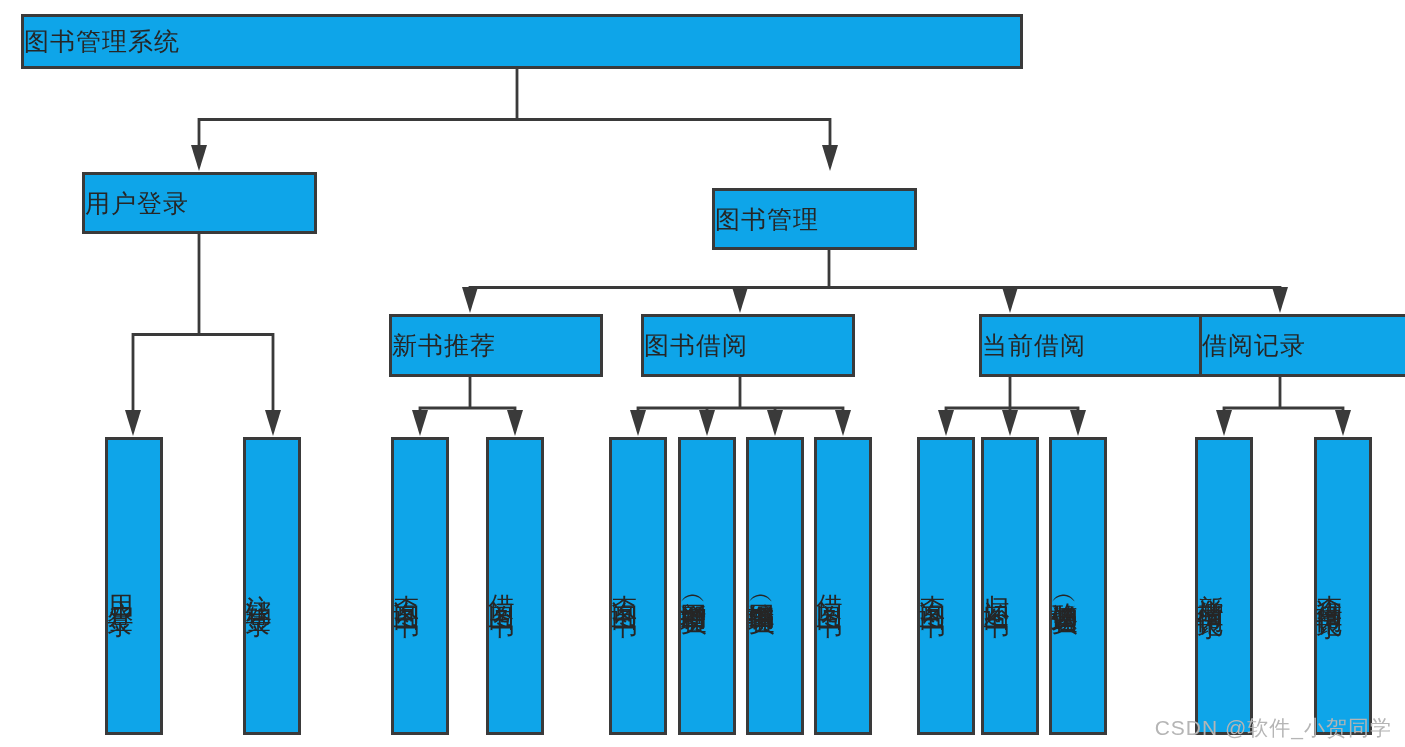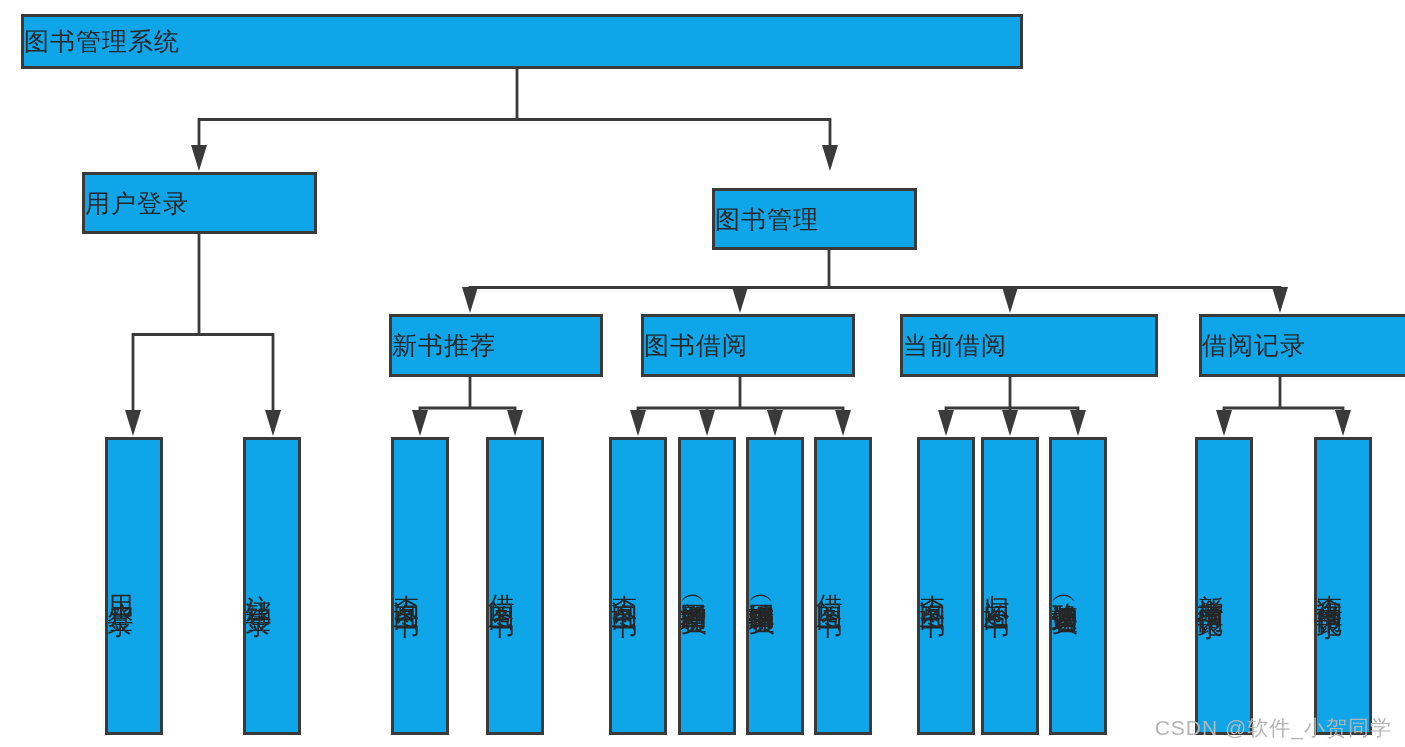--- a/index.html
+++ b/index.html
@@ -111,21 +111,21 @@
   <div class="box lvl2b">
     <span class="hlabel">图书管理</span>
   </div>
 
   <div class="box lvl3" style="left:363px">
     <span class="hlabel">新书推荐</span>
   </div>
   <div class="box lvl3" style="left:615px">
     <span class="hlabel">图书借阅</span>
   </div>
-  <div class="box lvl3" style="left:874px;width:258px">
+  <div class="box lvl3" style="left:953px;width:258px">
     <span class="hlabel">当前借阅</span>
   </div>
   <div class="box lvl3" style="left:1173px">
     <span class="hlabel">借阅记录</span>
   </div>
 
   <div class="box leaf" style="left:105px">
     <span class="vtext vt4">用户登录</span>
   </div>
   <div class="box leaf" style="left:243px">

